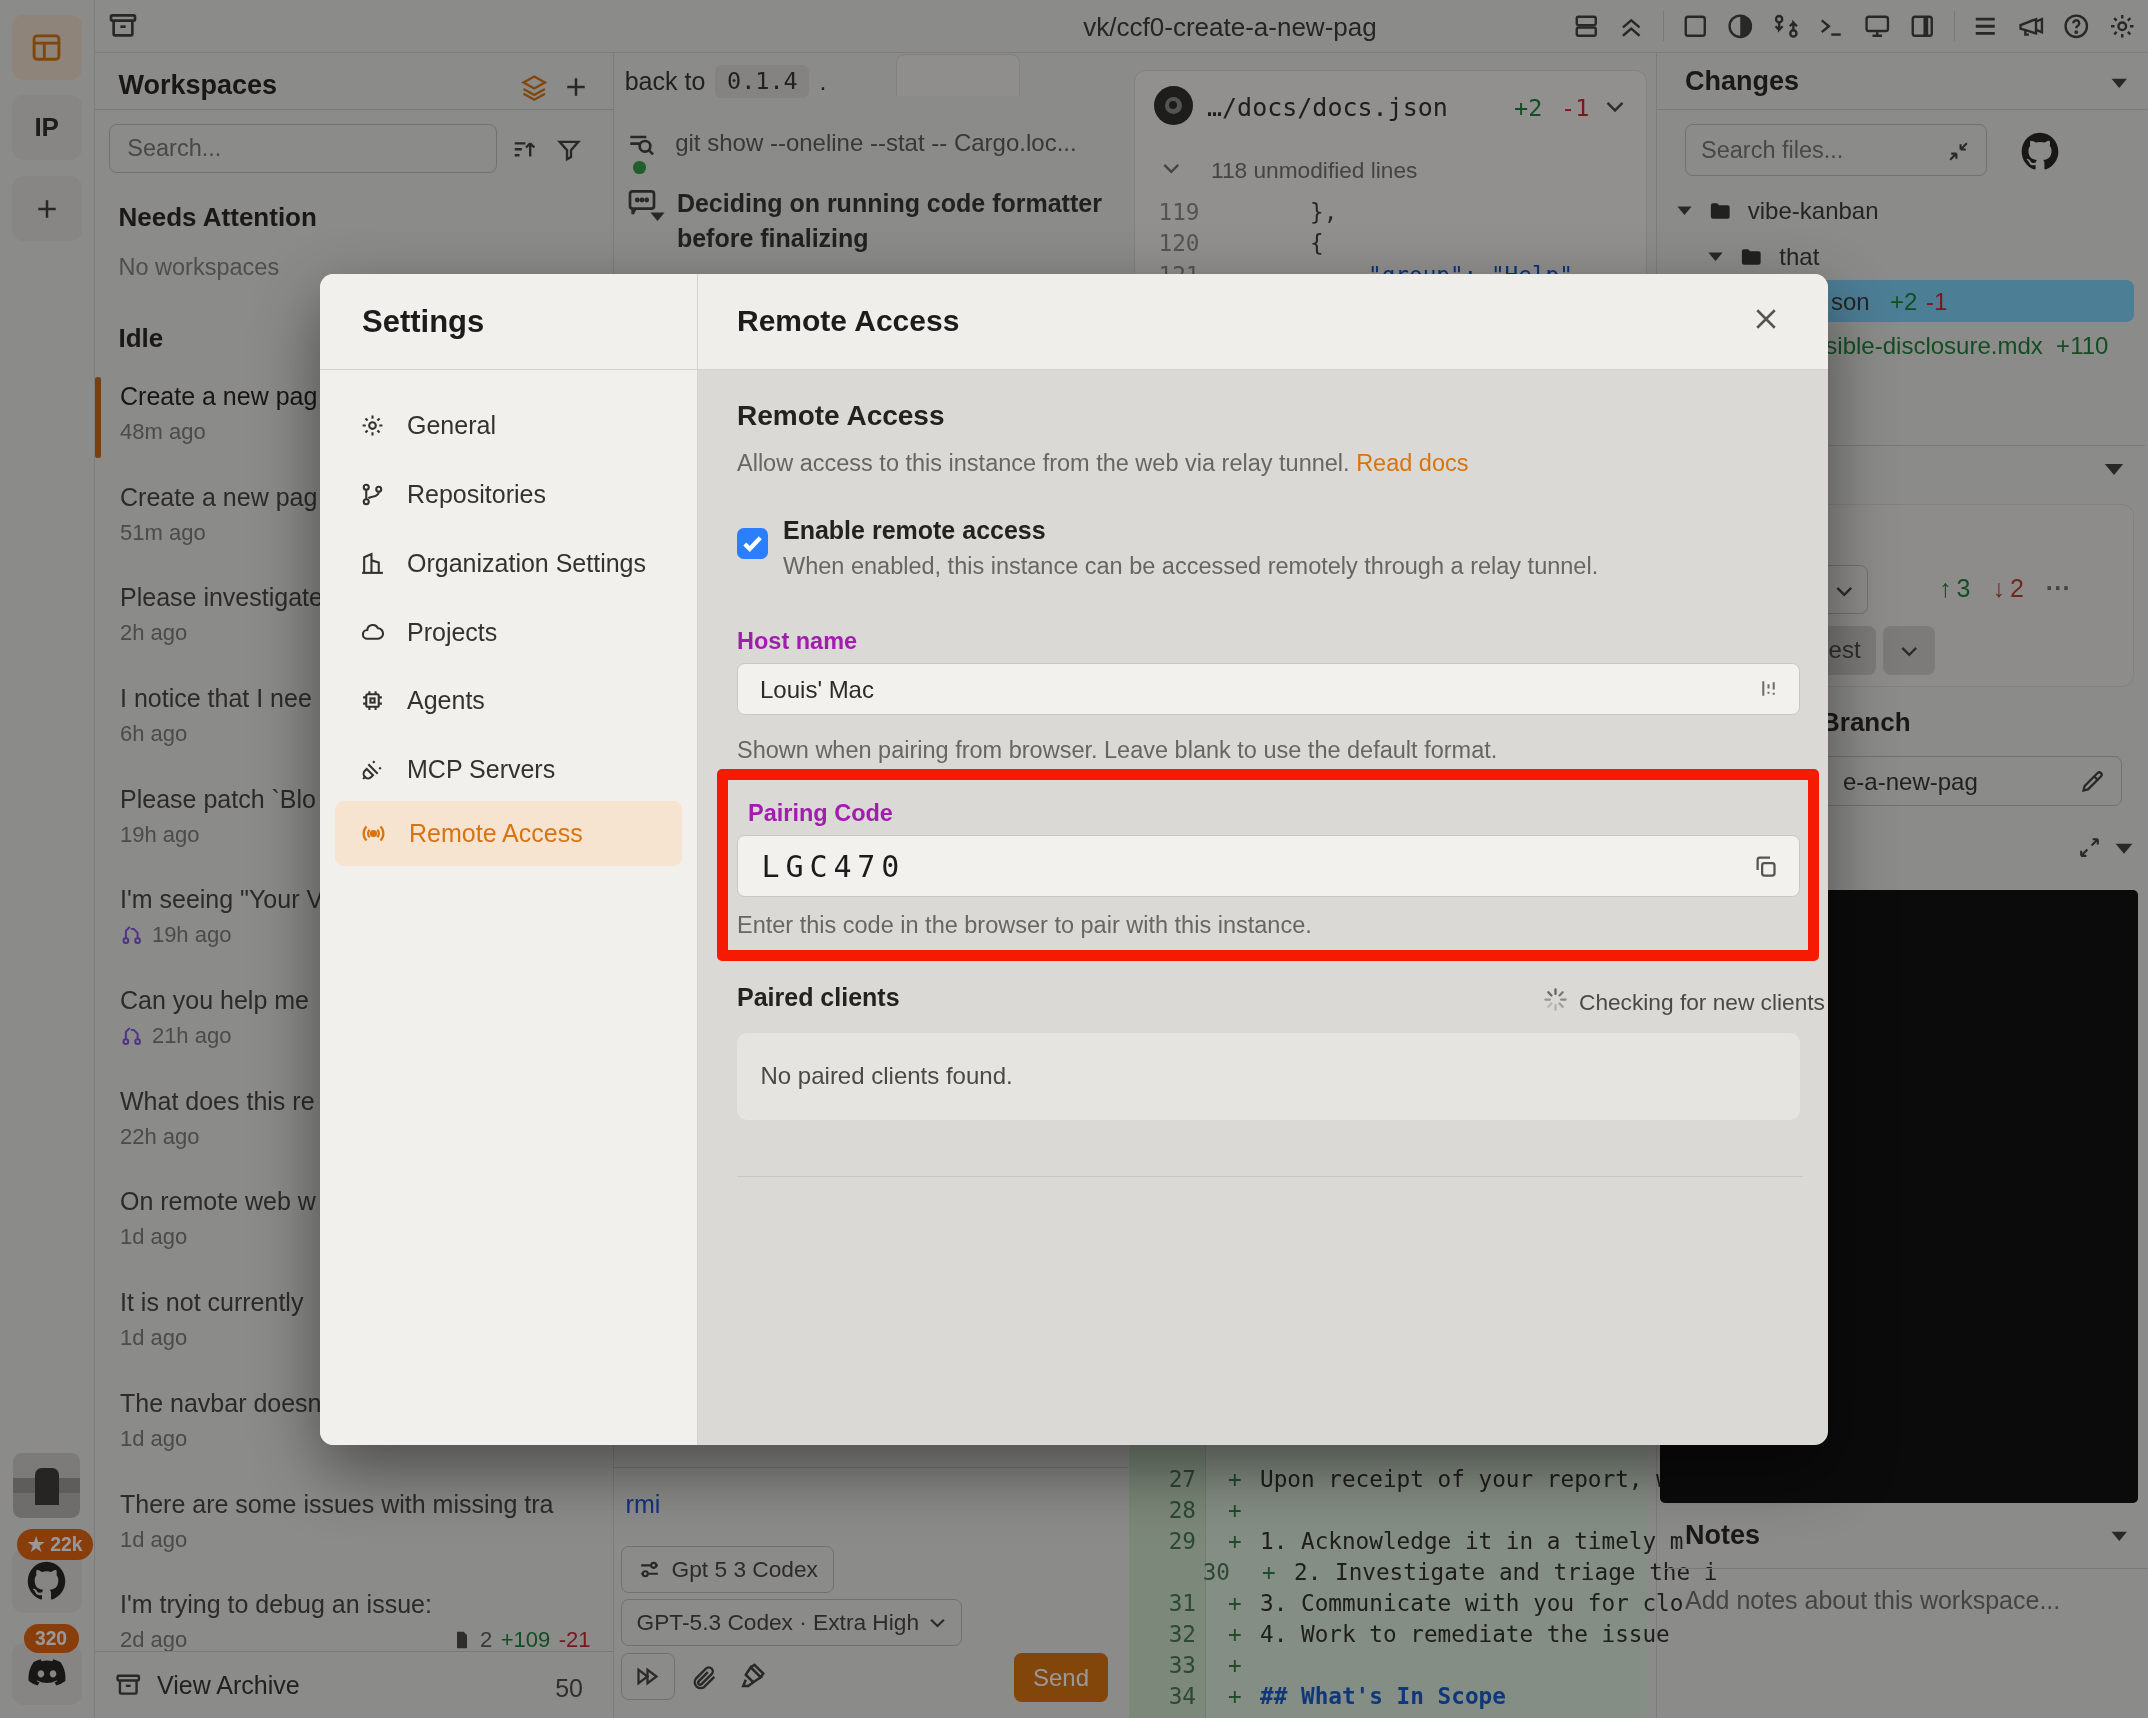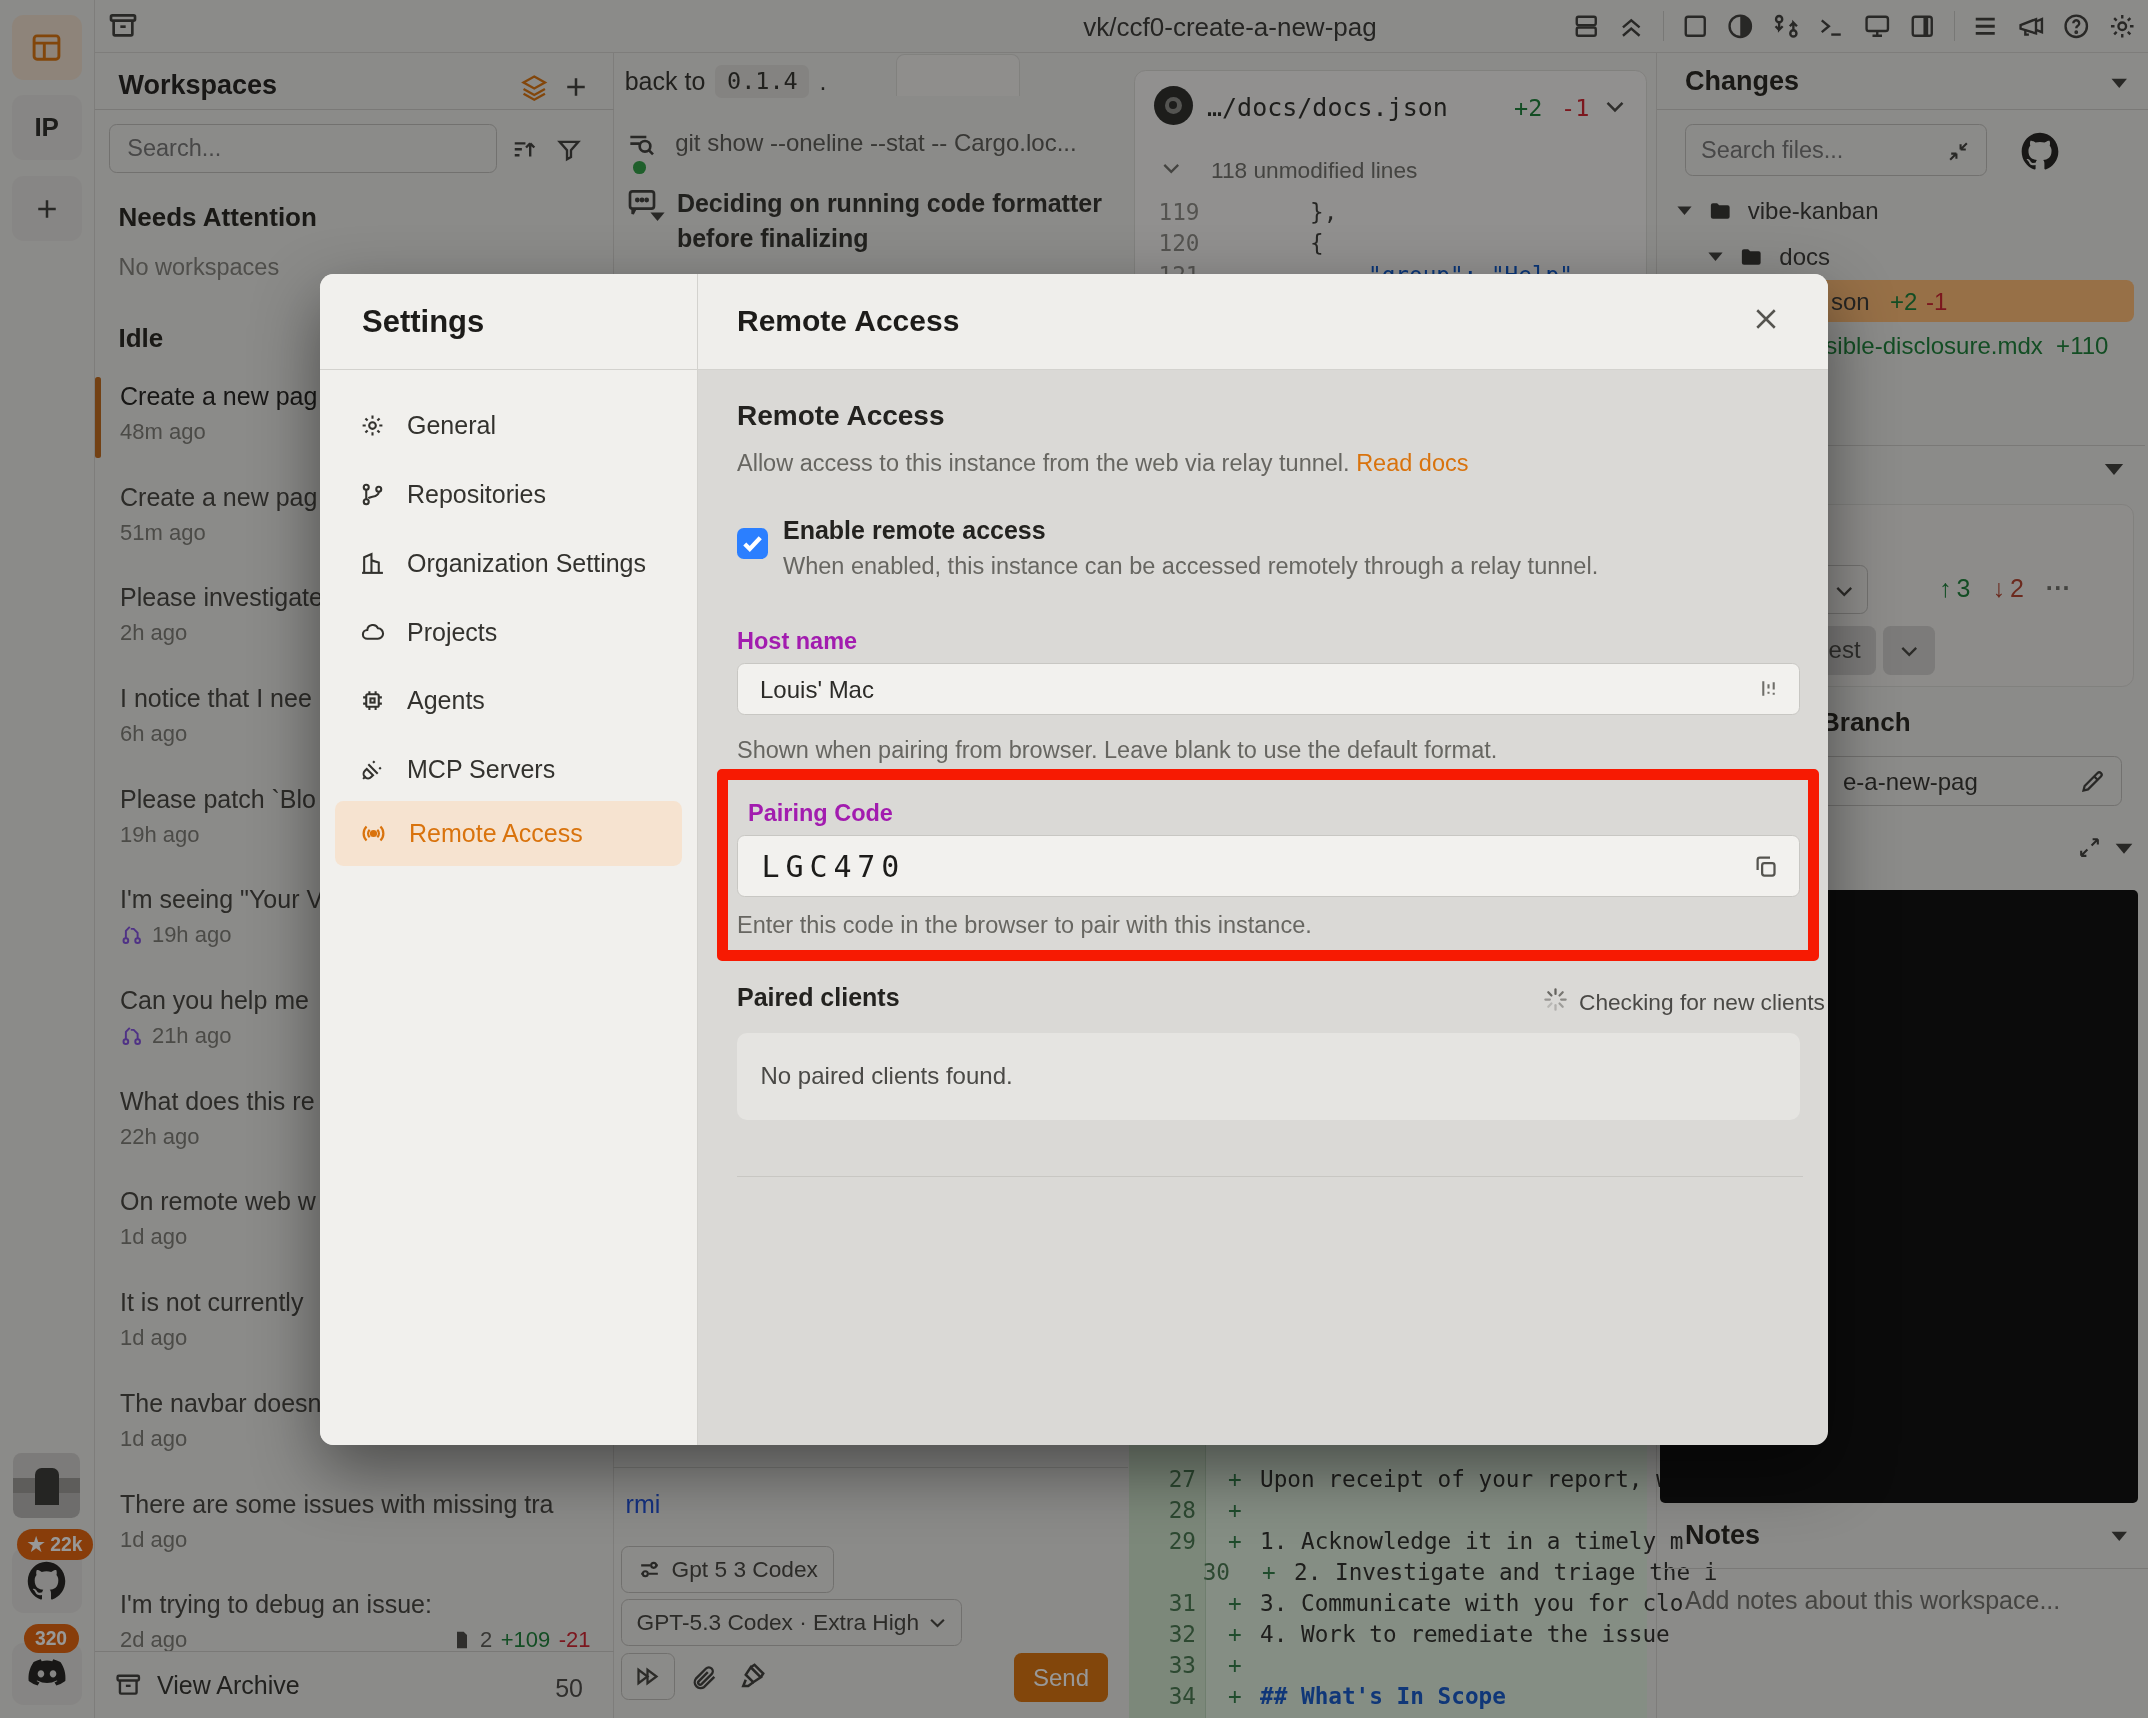--- a/index.html
+++ b/index.html
@@ -521,23 +521,23 @@
   </div>
   <div class="abs" style="left:50px;top:190px;display:flex;align-items:center;gap:13.4px;">
     <svg width="17" height="11.7" viewBox="0 0 12 8">
         <path d="M1 1l5 6 5-6z" fill="#3f3e3b"></path>
       </svg>
     <span>
         <svg width="28.5" height="25" viewBox="0 0 24 24">
           <path d="M3 6a2 2 0 0 1 2-2h4l2 2h8a2 2 0 0 1 2 2v9a2 2 0 0 1-2 2H5a2 2 0 0 1-2-2z" fill="#33322f"></path>
         </svg>
       </span>
-    <span class="tree-t">docs</span>
-  </div>
-  <div class="abs" style="left:55px;top:227px;width:422px;height:42px;background:#fdba74;border-radius:7.6px;text-align:center;">
+    <span class="tree-t">that</span>
+  </div>
+  <div class="abs" style="left:55px;top:227px;width:422px;height:42px;background:#7dd3fc;border-radius:7.6px;text-align:center;">
     <span class="abs tree-t" style="left:119px;top:7.6px;">son</span>
     <span class="abs" style="left:178px;top:7.6px;font-size:24px;color:#1a7f37;">+2</span>
     <span class="abs" style="left:214px;top:7.6px;font-size:24px;color:#cf222e;">-1</span>
   </div>
   <div class="abs" style="left:155px;top:279px;font-size:24px;color:#1a7f37;">
     <span>nsible-disclosure.mdx</span>&nbsp;&nbsp;<span>+110</span>
   </div>
 
   <div class="abs grayline" style="left:12.6px;top:392px;width:475px;"></div>
   <span class="abs" style="right:23.5px;top:409px;">

